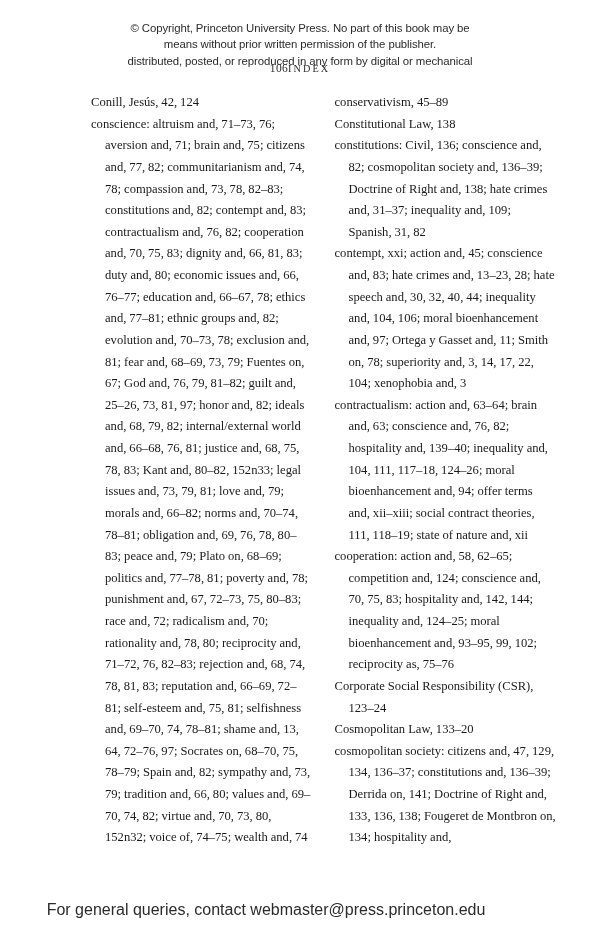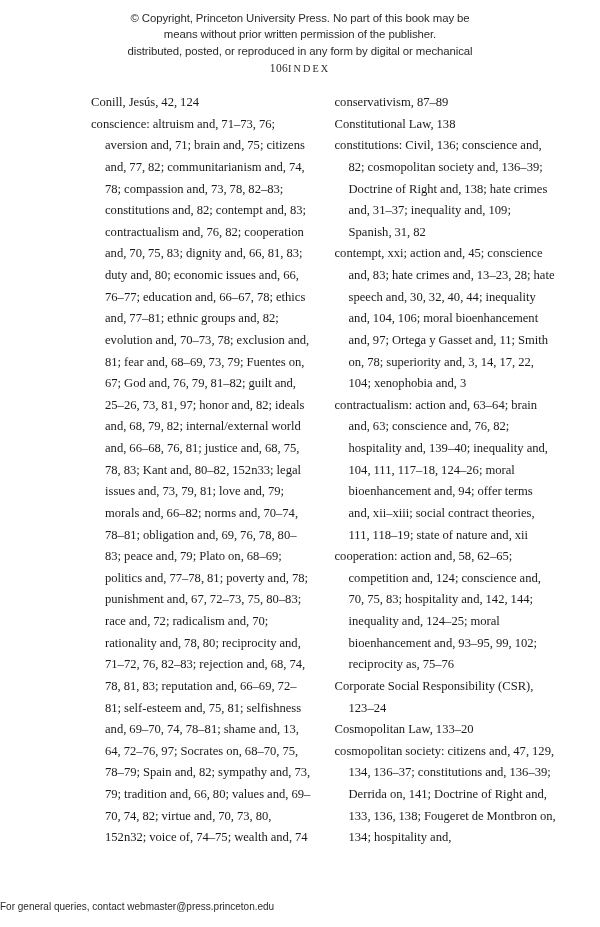--- a/index.html
+++ b/index.html
@@ -13,21 +13,21 @@
     position: relative;
     font-family: "Liberation Serif", "DejaVu Serif", serif;
     color: #1a1a1a;
     overflow: hidden;
   }
 
   
   .copyright {
     position: absolute;
     left: 100px;
-    top: 10px;
+    top: 20px;
     width: 400px;
     text-align: center;
     font-family: "Liberation Sans", "DejaVu Sans", sans-serif;
     font-size: 11.4px;
     line-height: 16.4px;
     color: #2b2b2b;
     letter-spacing: -0.1px;
   }
   .copyright .line { display: block; white-space: nowrap; }
 
@@ -76,23 +76,23 @@
     text-align: left;
     word-spacing: -0.15px;
   }
 
   
   .footer {
     position: absolute;
     left: 0;
     top: 901px;
     width: 532px;
-    text-align: left;
+    text-align: center;
     font-family: "Liberation Sans", "DejaVu Sans", sans-serif;
-    font-size: 10px;
+    font-size: 16px;
     color: #2b2b2b;
   }
 </style>
 </head>
 <body>
 
 <div class="copyright">
   <span class="line">© Copyright, Princeton University Press. No part of this book may be</span>
   <span class="line">means without prior written permission of the publisher.</span>
   <span class="line">distributed, posted, or reproduced in any form by digital or mechanical</span>
@@ -101,21 +101,21 @@
 <div class="running-head">
   <span class="folio">106</span><span class="label">INDEX</span>
 </div>
 
 <div class="index-body">
   <div class="column">
     <p class="entry">Conill, Jesús, 42, 124</p>
     <p class="entry">conscience: altruism and, 71–73, 76; aversion and, 71; brain and, 75; citizens and, 77, 82; communitarianism and, 74, 78; compassion and, 73, 78, 82–83; constitutions and, 82; contempt and, 83; contractualism and, 76, 82; cooperation and, 70, 75, 83; dignity and, 66, 81, 83; duty and, 80; economic issues and, 66, 76–77; education and, 66–67, 78; ethics and, 77–81; ethnic groups and, 82; evolution and, 70–73, 78; exclusion and, 81; fear and, 68–69, 73, 79; Fuentes on, 67; God and, 76, 79, 81–82; guilt and, 25–26, 73, 81, 97; honor and, 82; ideals and, 68, 79, 82; internal/external world and, 66–68, 76, 81; justice and, 68, 75, 78, 83; Kant and, 80–82, 152n33; legal issues and, 73, 79, 81; love and, 79; morals and, 66–82; norms and, 70–74, 78–81; obligation and, 69, 76, 78, 80–83; peace and, 79; Plato on, 68–69; politics and, 77–78, 81; poverty and, 78; punishment and, 67, 72–73, 75, 80–83; race and, 72; radicalism and, 70; rationality and, 78, 80; reciprocity and, 71–72, 76, 82–83; rejection and, 68, 74, 78, 81, 83; reputation and, 66–69, 72–81; self-esteem and, 75, 81; selfishness and, 69–70, 74, 78–81; shame and, 13, 64, 72–76, 97; Socrates on, 68–70, 75, 78–79; Spain and, 82; sympathy and, 73, 79; tradition and, 66, 80; values and, 69–70, 74, 82; virtue and, 70, 73, 80, 152n32; voice of, 74–75; wealth and, 74</p>
   </div>
   <div class="column">
-    <p class="entry">conservativism, 87–89</p>
+    <p class="entry">conservativism, 45–89</p>
     <p class="entry">Constitutional Law, 138</p>
     <p class="entry">constitutions: Civil, 136; conscience and, 82; cosmopolitan society and, 136–39; Doctrine of Right and, 138; hate crimes and, 31–37; inequality and, 109; Spanish, 31, 82</p>
     <p class="entry">contempt, xxi; action and, 45; conscience and, 83; hate crimes and, 13–23, 28; hate speech and, 30, 32, 40, 44; inequality and, 104, 106; moral bioenhancement and, 97; Ortega y Gasset and, 11; Smith on, 78; superiority and, 3, 14, 17, 22, 104; xenophobia and, 3</p>
     <p class="entry">contractualism: action and, 63–64; brain and, 63; conscience and, 76, 82; hospitality and, 139–40; inequality and, 104, 111, 117–18, 124–26; moral bioenhancement and, 94; offer terms and, xii–xiii; social contract theories, 111, 118–19; state of nature and, xii</p>
     <p class="entry">cooperation: action and, 58, 62–65; competition and, 124; conscience and, 70, 75, 83; hospitality and, 142, 144; inequality and, 124–25; moral bioenhancement and, 93–95, 99, 102; reciprocity as, 75–76</p>
     <p class="entry">Corporate Social Responsibility (CSR), 123–24</p>
     <p class="entry">Cosmopolitan Law, 133–20</p>
     <p class="entry">cosmopolitan society: citizens and, 47, 129, 134, 136–37; constitutions and, 136–39; Derrida on, 141; Doctrine of Right and, 133, 136, 138; Fougeret de Montbron on, 134; hospitality and,</p>
   </div>
 </div>

